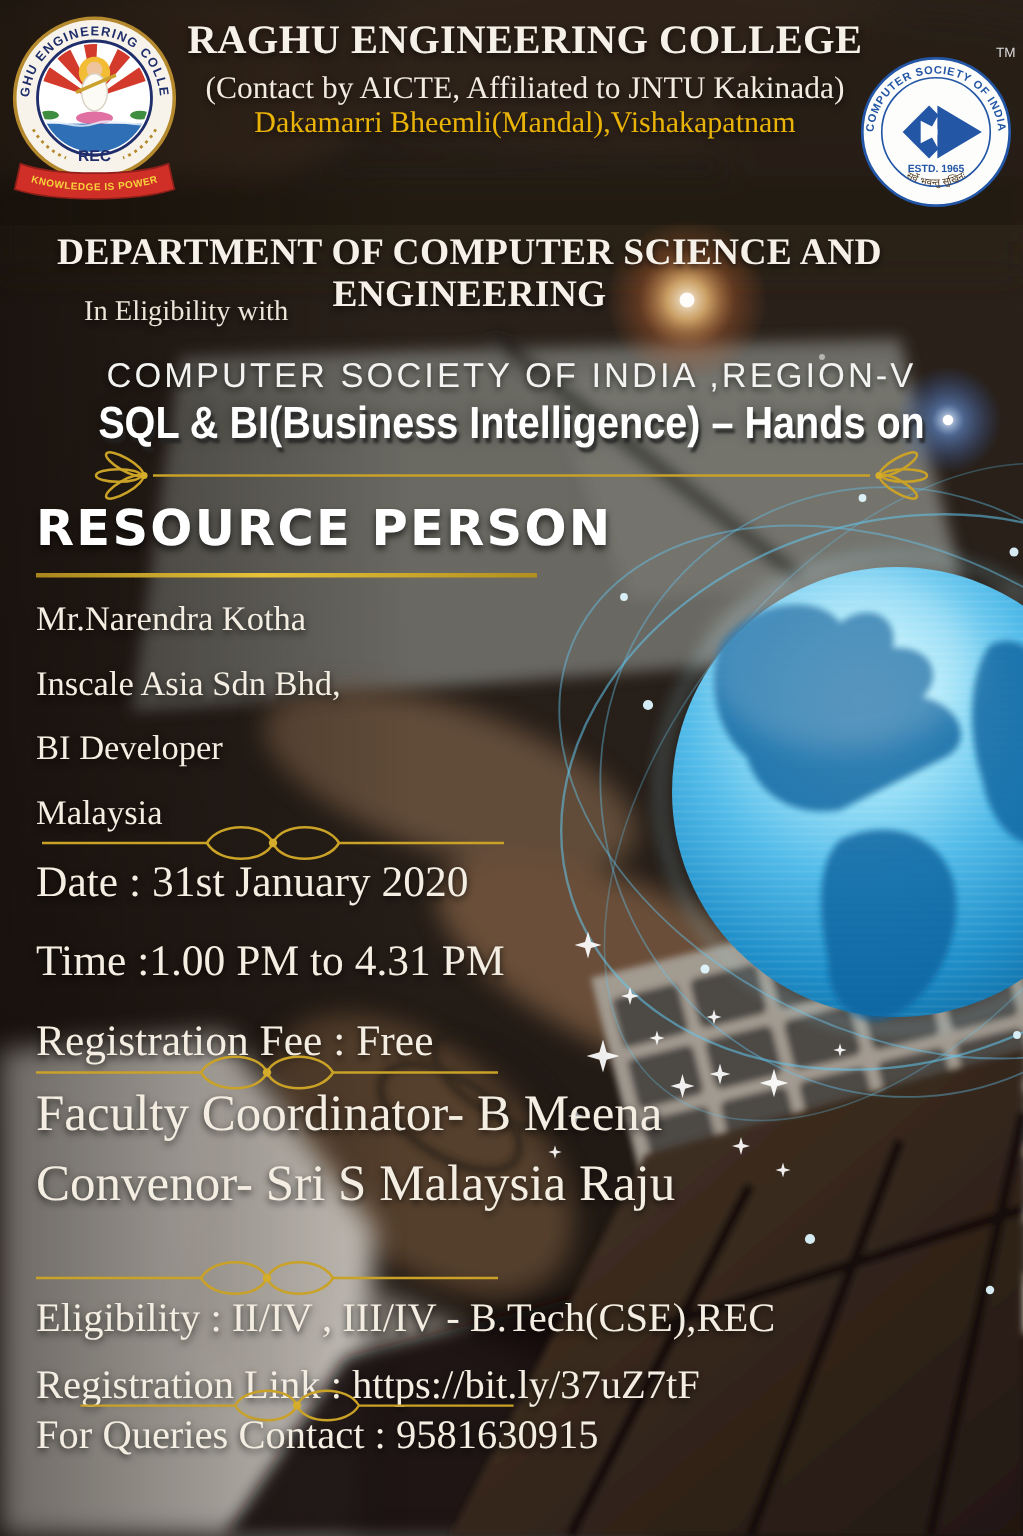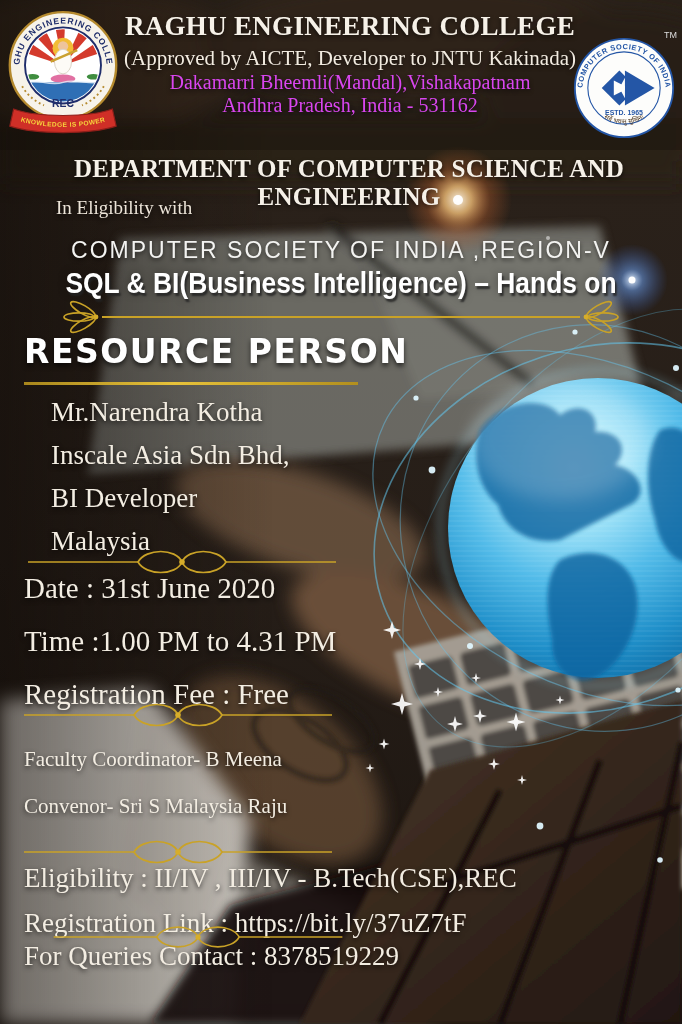--- a/index.html
+++ b/index.html
@@ -11,24 +11,24 @@
   
   .rec-logo{position:absolute;left:6px;top:8px;width:114px;height:128px;}
   .csi-logo{position:absolute;left:573px;top:36px;width:102px;height:104px;}
   .csi-tm{position:absolute;left:664px;top:30px;font-family:"Liberation Sans",sans-serif;
     font-size:9px;color:#ddd;}
   .head-block{position:absolute;left:112px;top:12px;width:476px;text-align:center;color:#f6f1e8;
     text-shadow:0 2px 4px rgba(0,0,0,.6);}
   .head-block .l1{font-size:27px;font-weight:700;letter-spacing:.3px;line-height:29px;}
   .head-block .l2{font-size:27px;font-weight:700;letter-spacing:.5px;line-height:29px;}
   .head-block .l3{font-size:21px;margin-top:5px;line-height:25px;color:#f2ebe0;}
-  .head-block .l4,.head-block .l5{font-size:20px;line-height:23px;color:#d946ef;}
+  .head-block .l4,.head-block .l5{font-size:20px;line-height:23px;color:#eab308;}
   
   .department{position:absolute;top:155px;left:0;width:626px;text-align:center;
-    font-size:25px;font-weight:700;letter-spacing:.2px;color:#f6f1e8;text-shadow:0 2px 4px rgba(0,0,0,.65);margin-left:36px;}
+    font-size:25px;font-weight:700;letter-spacing:.2px;color:#f6f1e8;text-shadow:0 2px 4px rgba(0,0,0,.65);}
   .association{position:absolute;top:197px;left:56px;font-size:19px;color:#ece4d8;
     text-shadow:0 2px 4px rgba(0,0,0,.65);}
   .society{position:absolute;top:237px;left:0;width:682px;text-align:center;
     font-family:"Liberation Sans",sans-serif;font-size:23px;letter-spacing:2px;color:#f3f3f1;
     text-shadow:0 2px 4px rgba(0,0,0,.6);}
   .event-title{position:absolute;top:266px;left:0;width:682px;text-align:center;
     font-family:"Liberation Sans",sans-serif;font-weight:700;font-size:30px;color:#fff;
     transform:scaleX(.88);transform-origin:center;
     text-shadow:2px 3px 2px rgba(35,35,35,.85),0 0 10px rgba(0,0,0,.4);}
   
@@ -37,23 +37,23 @@
   .divB2{position:absolute;top:699px;left:22px;}
   .divB3{position:absolute;top:836px;left:22px;}
   .divB4{position:absolute;top:922px;left:48px;}
   
   .rp-heading{position:absolute;top:332px;left:24px;
     font-family:"DejaVu Sans",sans-serif;font-weight:800;font-size:33px;letter-spacing:1.5px;
     color:#fff;text-shadow:0 3px 5px rgba(0,0,0,.65);text-align:right;}
   .rp-underline{position:absolute;top:382px;left:24px;width:334px;height:3px;
     background:linear-gradient(90deg,#a8861c,#e7c23a 45%,#b28f1e);}
   .txt{position:absolute;left:24px;color:#f3ede2;text-shadow:0 2px 5px rgba(0,0,0,.7);}
-  .rp-lines{top:391px;font-size:27px;line-height:43px;margin-left:27px;}
+  .rp-lines{top:391px;font-size:23px;line-height:43px;}
   .details{top:562px;font-size:29px;line-height:53px;}
-  .orgs{top:736px;font-size:21px;line-height:47px;}
+  .orgs{top:719px;font-size:34px;line-height:47px;}
   .reg{top:856px;font-size:27px;line-height:45px;}
   .queries{top:941px;font-size:27px;}
   .gold-stroke{stroke:#c9a227;}
 </style>
 </head>
 <body>
 
 <div class="poster">
 
   <svg class="bg" width="682" height="1024" viewBox="0 0 682 1024">
@@ -278,23 +278,22 @@
       <text x="55" y="84" font-size="7.5" font-weight="bold" fill="#2456a6" text-anchor="middle" font-family="Liberation Sans, sans-serif">ESTD. 1965</text>
       <text font-size="7" fill="#50381f" font-family="DejaVu Sans, sans-serif">
         <textPath href="#csiArcBot" startOffset="50%" text-anchor="middle">सर्वे भवन्तु सुखिनः</textPath>
       </text>
     </svg>
   </div>
   <div class="csi-tm">TM</div>
 
   <div class="head-block">
     <div class="l1">RAGHU ENGINEERING COLLEGE</div>
-    <div class="l3">(Approved by AICTE, Developer to JNTU Kakinada)</div>
+    <div class="l3">(Contact by AICTE, Affiliated to JNTU Kakinada)</div>
     <div class="l4">Dakamarri Bheemli(Mandal),Vishakapatnam</div>
-    <div class="l5">Andhra Pradesh, India - 531162</div>
   </div>
 
   <div class="department">DEPARTMENT OF COMPUTER SCIENCE AND ENGINEERING</div>
   <div class="association">In Eligibility with</div>
   <div class="society">COMPUTER SOCIETY OF INDIA ,REGION-V</div>
   <div class="event-title">SQL &amp; BI(Business Intelligence) – Hands on</div>
 
   <svg class="divA" width="558" height="40" viewBox="0 0 558 40">
     <line x1="40" y1="20" x2="518" y2="20" class="gold-stroke" stroke-width="1.8"></line>
     <g transform="translate(34,20)" fill="none" class="gold-stroke" stroke="#c9a227" stroke-width="1.7">
@@ -321,21 +320,21 @@
   </div>
 
   <svg class="divB1" width="312" height="32" viewBox="0 0 312 32">
     <line x1="2" y1="16" x2="112" y2="16" stroke="#c9a227" stroke-width="1.6"></line>
     <line x1="200" y1="16" x2="310" y2="16" stroke="#c9a227" stroke-width="1.6"></line>
     <path d="M112,16 C120,2 150,2 156,16 C162,30 192,30 200,16 C192,2 162,2 156,16 C150,30 120,30 112,16 Z" fill="none" stroke="#c9a227" stroke-width="1.7"></path>
     <circle cx="156" cy="16" r="2.8" fill="#d6ad2a"></circle>
   </svg>
 
   <div class="txt details">
-    <div>Date : 31st June 2020</div>
+    <div>Date : 31st January 2020</div>
     <div>Time :1.00 PM to 4.31 PM</div>
     <div>Registration Fee : Free</div>
   </div>
 
   <svg class="divB2" width="312" height="32" viewBox="0 0 312 32">
     <line x1="2" y1="16" x2="112" y2="16" stroke="#c9a227" stroke-width="1.6"></line>
     <line x1="200" y1="16" x2="310" y2="16" stroke="#c9a227" stroke-width="1.6"></line>
     <path d="M112,16 C120,2 150,2 156,16 C162,30 192,30 200,16 C192,2 162,2 156,16 C150,30 120,30 112,16 Z" fill="none" stroke="#c9a227" stroke-width="1.7"></path>
     <circle cx="156" cy="16" r="2.8" fill="#d6ad2a"></circle>
   </svg>
@@ -357,15 +356,15 @@
     <div>Registration Link : https://bit.ly/37uZ7tF</div>
   </div>
 
   <svg class="divB4" width="300" height="30" viewBox="0 0 312 32">
     <line x1="2" y1="16" x2="112" y2="16" stroke="#c9a227" stroke-width="1.6"></line>
     <line x1="200" y1="16" x2="310" y2="16" stroke="#c9a227" stroke-width="1.6"></line>
     <path d="M112,16 C120,2 150,2 156,16 C162,30 192,30 200,16 C192,2 162,2 156,16 C150,30 120,30 112,16 Z" fill="none" stroke="#c9a227" stroke-width="1.7"></path>
     <circle cx="156" cy="16" r="2.8" fill="#d6ad2a"></circle>
   </svg>
 
-  <div class="txt queries">For Queries Contact : 8378519229</div>
+  <div class="txt queries">For Queries Contact : 9581630915</div>
 
 </div>
 
 </body></html>

